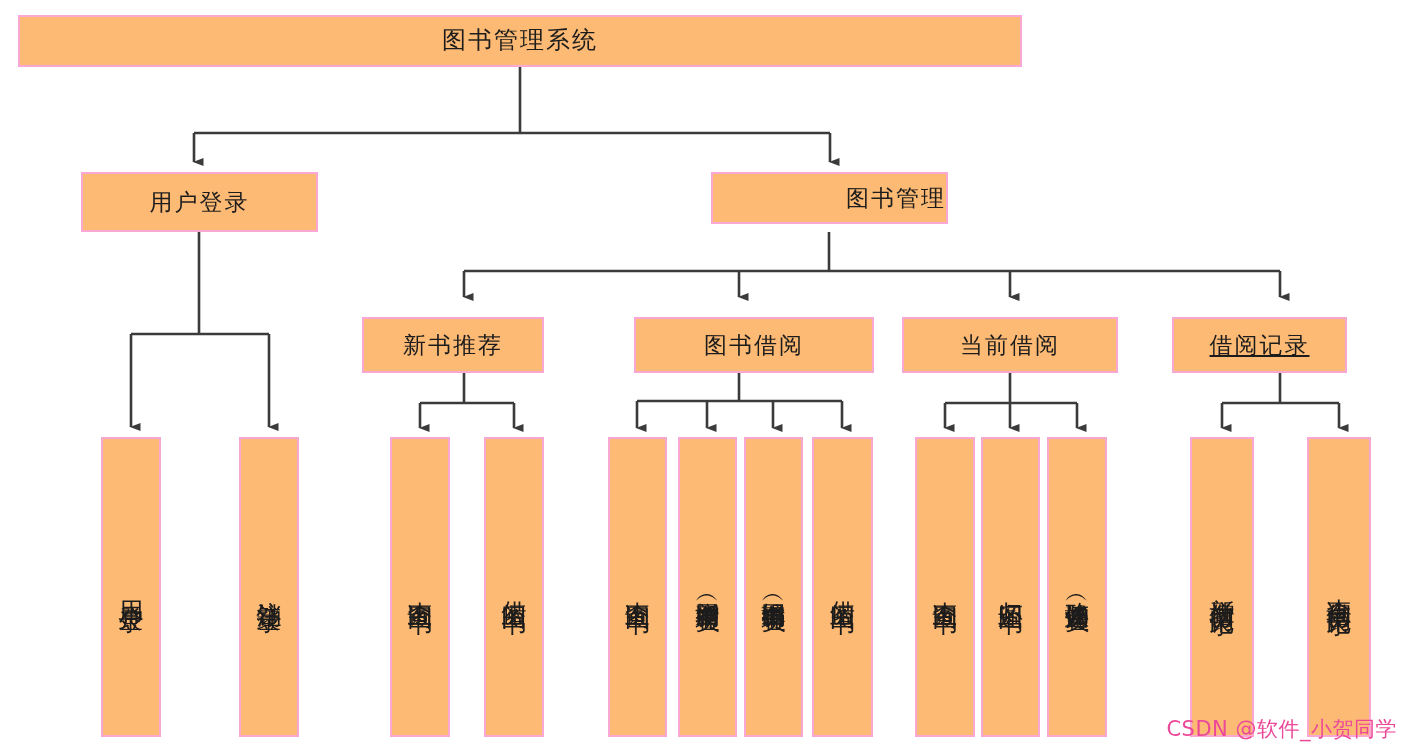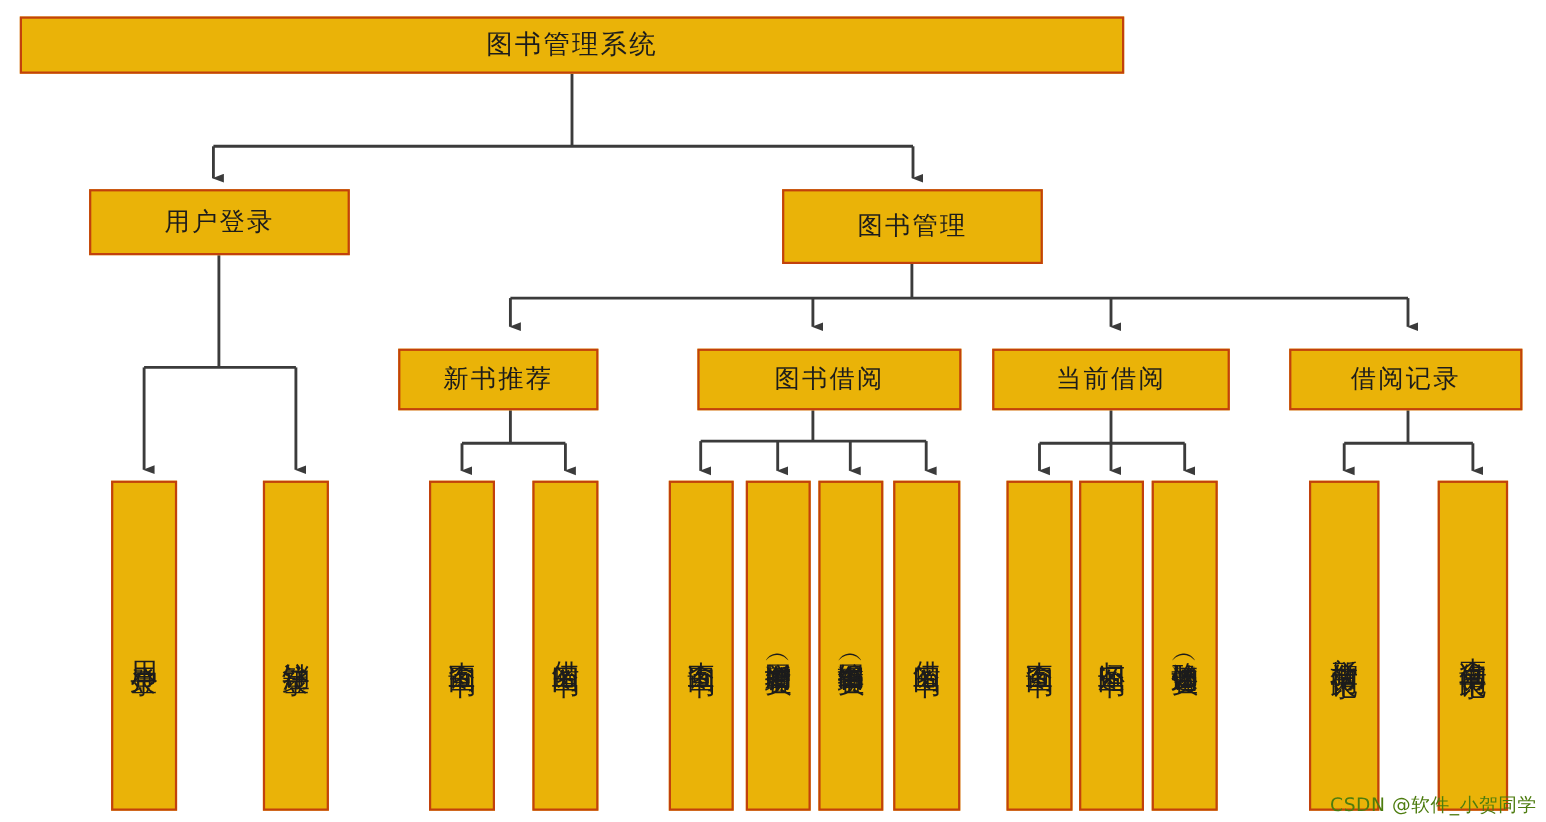--- a/index.html
+++ b/index.html
@@ -21,22 +21,22 @@
     position: absolute;
     left: 0;
     top: 0;
     width: 1405px;
     height: 747px;
     pointer-events: none;
   }
   .node {
     position: absolute;
     box-sizing: border-box;
-    border: 2px solid #c2410c;
-    background: #eab308;
+    border: 2px solid #f9a8d4;
+    background: #fdba74;
     display: flex;
     align-items: center;
     justify-content: center;
     color: #1c1c1c;
     z-index: 2;
   }
   .node-label {
     display: block;
     text-align: center;
     line-height: 1.05;
@@ -67,22 +67,22 @@
     max-height: 100%;
   }
   .node.vert.narrow .node-label {
     font-size: 24px;
     letter-spacing: 1px;
   }
   .watermark {
     position: absolute;
     right: 8px;
     bottom: 4px;
-    font-size: 17px;
-    color: #4d7c0f;
+    font-size: 21px;
+    color: #ec4899;
     letter-spacing: 0.5px;
     z-index: 5;
     white-space: nowrap;
     font-family: "DejaVu Sans", "Liberation Sans", sans-serif;
   }
 </style>
 </head>
 <body>
 
 <div id="canvas">
@@ -138,34 +138,34 @@
     </g>
   </svg>
 
   <div class="node root horiz" style="left:18px; top:15px; width:1004px; height:52px;">
     <span class="node-label">图书管理系统</span>
   </div>
 
   <div class="node horiz" style="left:81px; top:172px; width:237px; height:60px;">
     <span class="node-label">用户登录</span>
   </div>
-  <div class="node horiz" style="left:711px; top:172px; width:237px; height:68px;">
+  <div class="node horiz" style="left:711px; top:172px; width:237px; height:52px;justify-content:flex-end;">
     <span class="node-label">图书管理</span>
   </div>
 
   <div class="node horiz" style="left:362px; top:317px; width:182px; height:56px;">
     <span class="node-label">新书推荐</span>
   </div>
   <div class="node horiz" style="left:634px; top:317px; width:240px; height:56px;">
     <span class="node-label">图书借阅</span>
   </div>
   <div class="node horiz" style="left:902px; top:317px; width:216px; height:56px;">
     <span class="node-label">当前借阅</span>
   </div>
-  <div class="node horiz" style="left:1172px; top:317px; width:212px; height:56px;">
+  <div class="node horiz" style="left:1172px; top:317px; width:175px; height:56px;text-decoration:underline;">
     <span class="node-label">借阅记录</span>
   </div>
 
   <div class="node vert" style="left:101px; top:437px; width:60px; height:300px;">
     <span class="node-label">用户登录</span>
   </div>
   <div class="node vert" style="left:239px; top:437px; width:60px; height:300px;">
     <span class="node-label">注销登录</span>
   </div>
 

